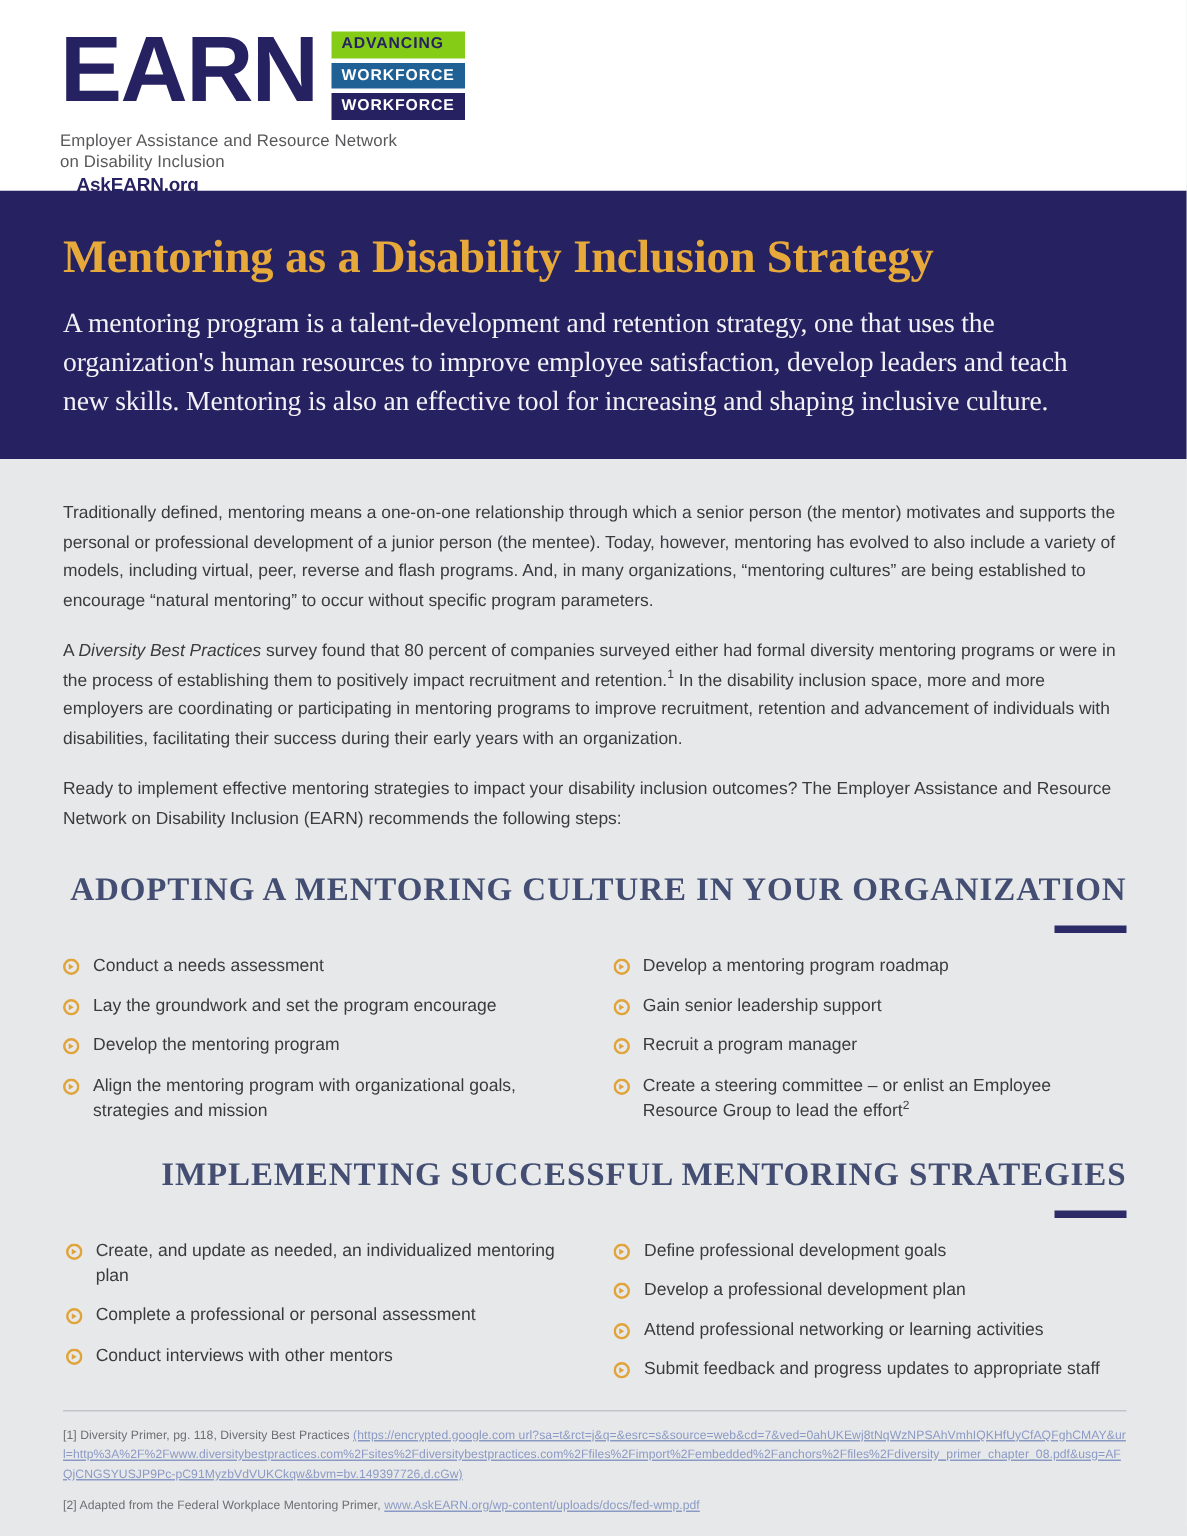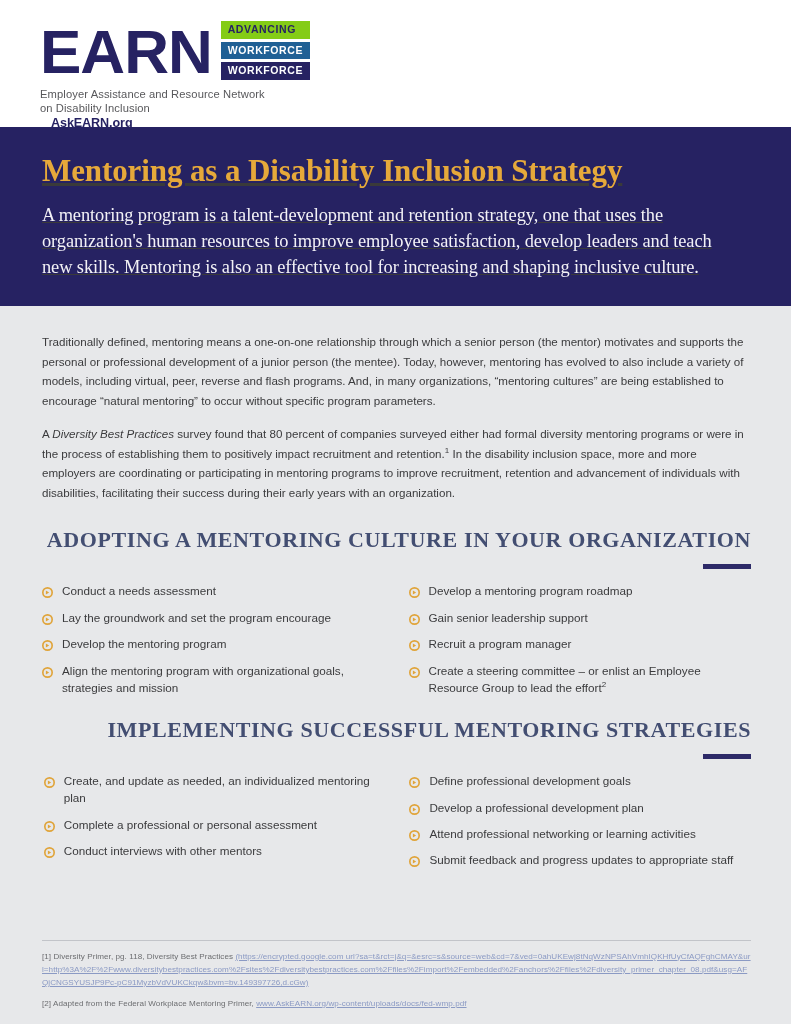--- a/index.html
+++ b/index.html
@@ -29,21 +29,21 @@
   .logo-bar {
     background: #ffffff;
     height: 127px;
     padding: 18px 0 0 40px;
     position: relative;
     flex: 0 0 auto;
   }
 
   .logo-row {
     display: flex;
-    align-items: flex-end;
+    align-items: center;
   }
 
   .earn-word {
     font-family: "Liberation Sans", sans-serif;
     font-weight: bold;
     font-size: 62px;
     letter-spacing: -1px;
     line-height: 0.92;
     color: #262262;
     margin-top: -4px;
@@ -90,21 +90,20 @@
     color: #262262;
     margin-left: 11px;
     letter-spacing: -0.1px;
   }
 
   
   .hero {
     background: #262262;
     padding: 27px 45px 26px 42px;
     flex: 0 0 auto;
-    text-decoration: underline;
   }
 
   .hero-title {
     font-family: "Liberation Serif", serif;
     font-size: 31px;
     color: #e6a93a;
     line-height: 1.1;
     letter-spacing: -0.1px;
     margin-bottom: 14px;
   }
@@ -237,20 +236,21 @@
     <h1 class="hero-title">Mentoring as a Disability Inclusion Strategy</h1>
     <p class="hero-lede">A mentoring program is a talent-development and retention strategy, one that uses the organization's human resources to improve employee satisfaction, develop leaders and teach new skills. Mentoring is also an effective tool for increasing and shaping inclusive culture.</p>
   </section>
 
   <main class="body-wrap">
 
     <p class="para">Traditionally defined, mentoring means a one-on-one relationship through which a senior person (the mentor) motivates and supports the personal or professional development of a junior person (the mentee). Today, however, mentoring has evolved to also include a variety of models, including virtual, peer, reverse and flash programs. And, in many organizations, “mentoring cultures” are being established to encourage “natural mentoring” to occur without specific program parameters.</p>
 
     <p class="para"><span>A </span><em>Diversity Best Practices</em><span> survey found that 80 percent of companies surveyed either had formal diversity mentoring programs or were in the process of establishing them to positively impact recruitment and retention.</span><sup>1</sup><span>  In the disability inclusion space, more and more employers are coordinating or participating in mentoring programs to improve recruitment, retention and advancement of individuals with disabilities, facilitating their success during their early years with an organization.</span></p>
 
+    <p class="para">Ready to implement effective mentoring strategies to impact your disability inclusion outcomes?  The Employer Assistance and Resource Network on Disability Inclusion (EARN) recommends the following steps:</p>
 
     <h2 class="section-head">ADOPTING A MENTORING CULTURE IN YOUR ORGANIZATION</h2>
     <div class="section-rule"></div>
 
     <div class="cols">
       <ul class="col left blist">
         <li class="bitem">
           <span class="arrow-icon">
             <svg viewBox="0 0 20 20" width="11" height="11">
                 <circle cx="10" cy="10" r="8.5" fill="none" stroke="#e0a43a" stroke-width="3"></circle>

